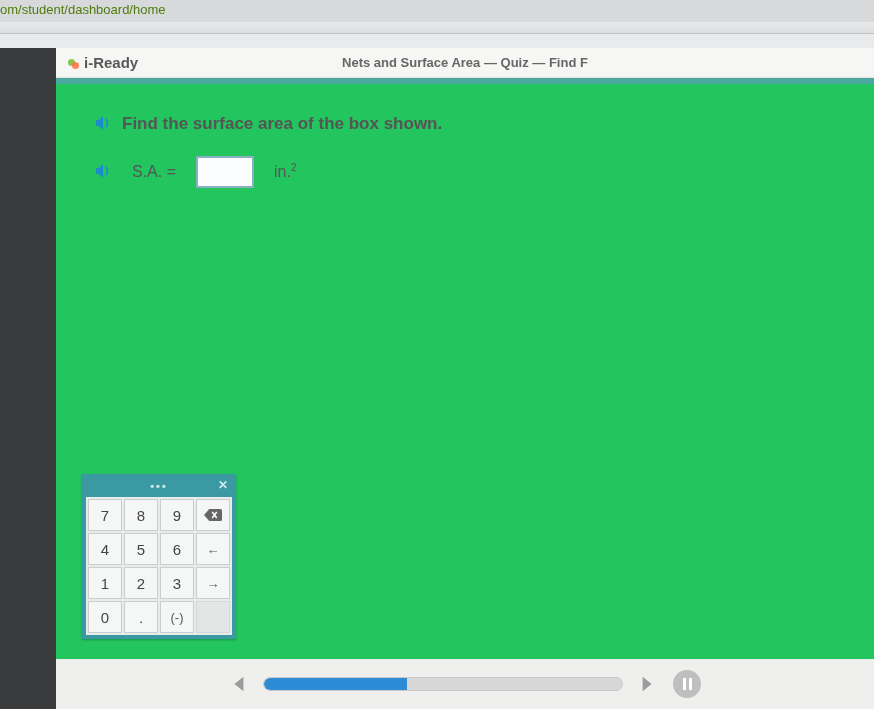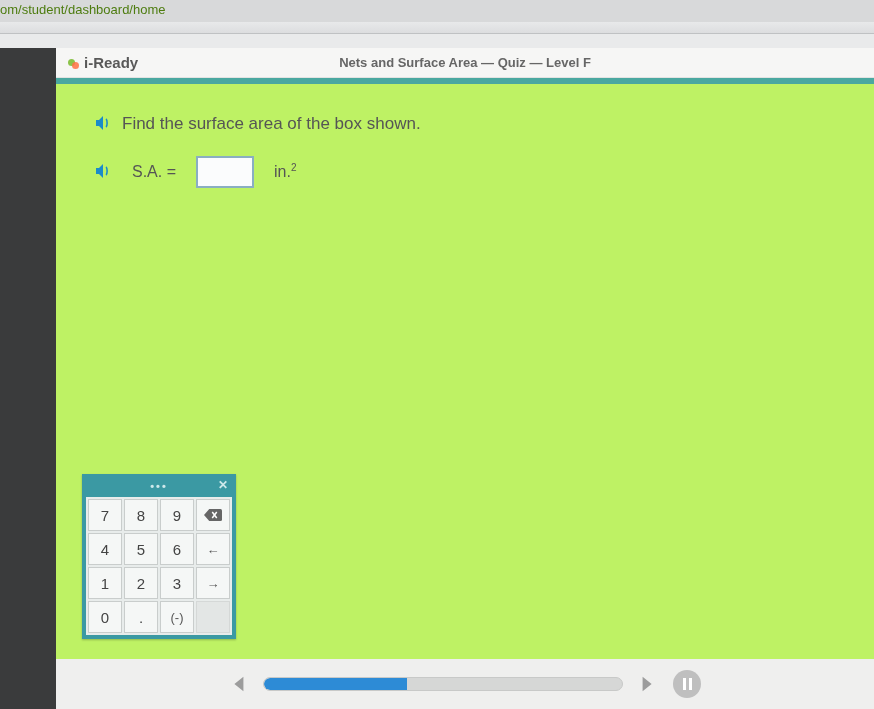--- a/index.html
+++ b/index.html
@@ -28,21 +28,21 @@
   }
   .left-strip {
     position: absolute;
     left: 0; top: 26px; bottom: 0;
     width: 56px;
     background: #3a3b3c;
   }
   .app {
     position: absolute;
     left: 56px; top: 26px; right: 0; bottom: 0;
-    background: #bef264;
+    background: #22c55e;
   }
   .topbar {
     height: 30px;
     background: #f6f6f5;
     display: flex;
     align-items: center;
     padding: 0 12px;
     border-bottom: 1px solid #e3e3e2;
     position: relative;
   }
@@ -64,21 +64,21 @@
     font-size: 13px; color: #666; font-weight: 600;
   }
   .green-bar { height: 6px; background: #4aa8a0; }
   .content {
     position: absolute;
     top: 36px; left: 0; right: 0; bottom: 50px;
     padding: 30px 30px 0 40px;
   }
   .question-row { display:flex; align-items:center; gap:10px; margin-bottom: 22px;}
   .audio-icon { color:#1a8cc9; font-size:14px; }
-  .question-text { color:#555; font-size: 17px; font-weight: 400; }
+  .question-text { color:#555; font-size: 17px; font-weight: 700; }
   .answer-row { display:flex; align-items:center; gap:20px; color:#555; font-size:16px;}
   .answer-input {
     width: 58px; height: 32px;
     border: 2px solid #8aaec2;
     background: #fbfcfd;
     font-size: 15px;
     padding: 2px 4px;
     outline: none;
   }
   sup { font-size: 10px; }
@@ -168,21 +168,21 @@
 <div class="outer">
   <div class="browser-chrome-line"></div>
   <div class="left-strip"></div>
 
   <div class="app">
     <div class="topbar">
       <div class="brand">
         <span class="brand-dot"></span>
         <span>i-Ready</span>
       </div>
-      <div class="lesson-title">Nets and Surface Area — Quiz — Level F</div>
+      <div class="lesson-title">Nets and Surface Area — Quiz — Find F</div>
     </div>
     <div class="green-bar"></div>
 
     <div class="content">
 
       <div class="question-row">
         <span class="audio-icon">
           <svg width="16" height="14" viewBox="0 0 16 14">
               <path fill="#1a8cc9" d="M0 4h3l4-4v14l-4-4H0z"></path>
               <path fill="none" stroke="#1a8cc9" stroke-width="1.6" d="M10 3c1.5 1 1.5 7 0 8"></path>

